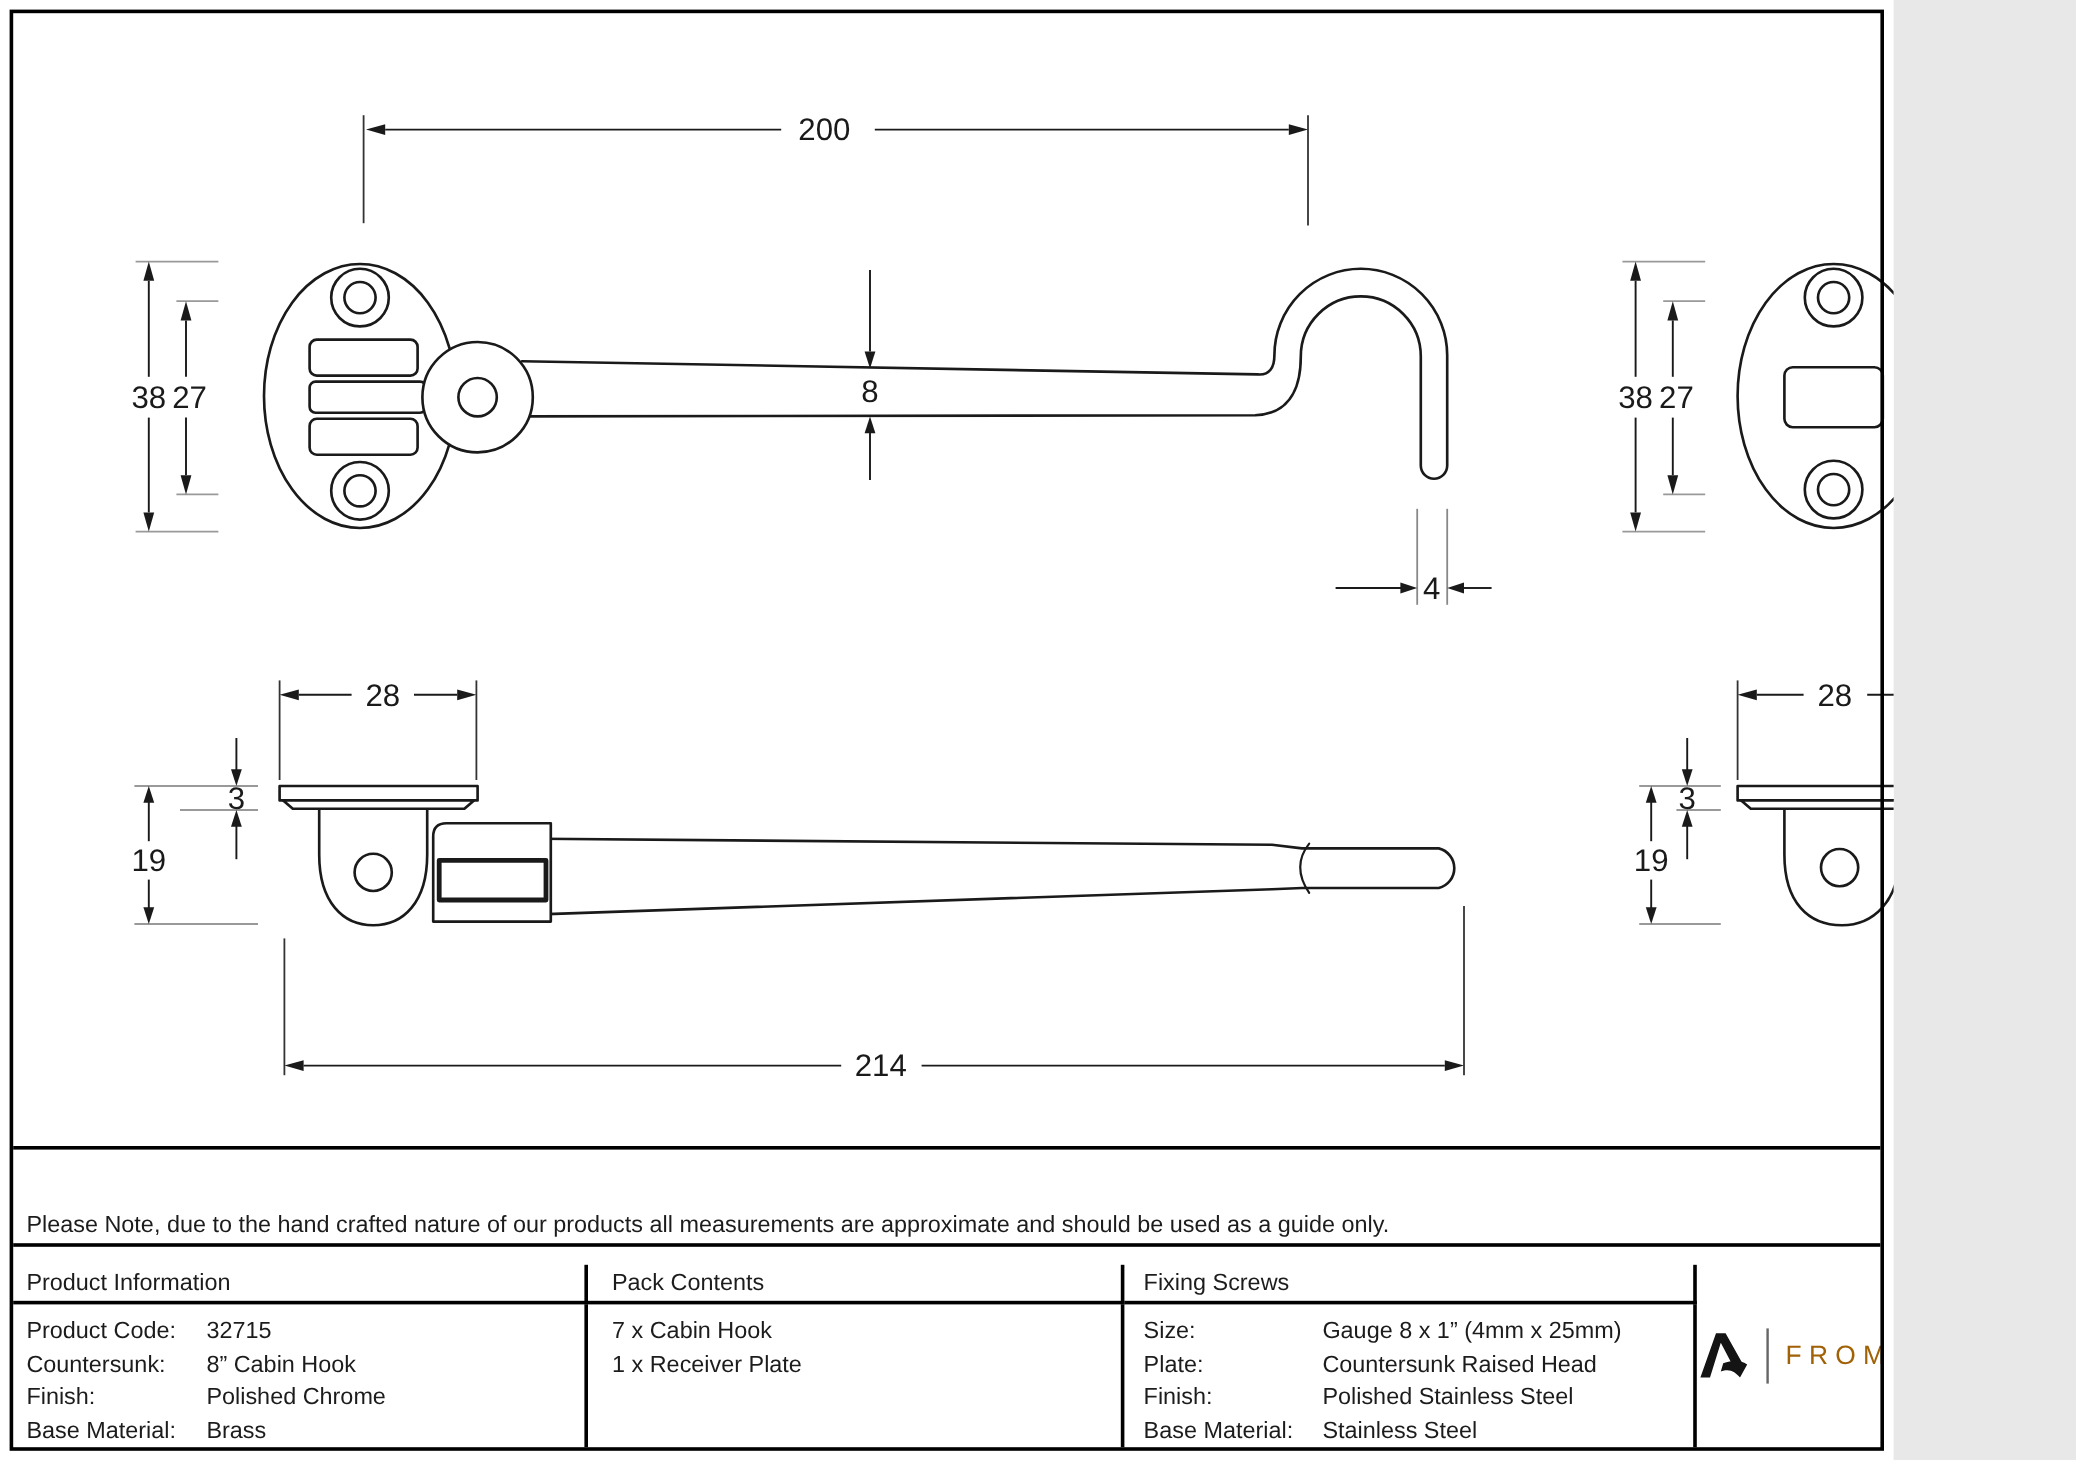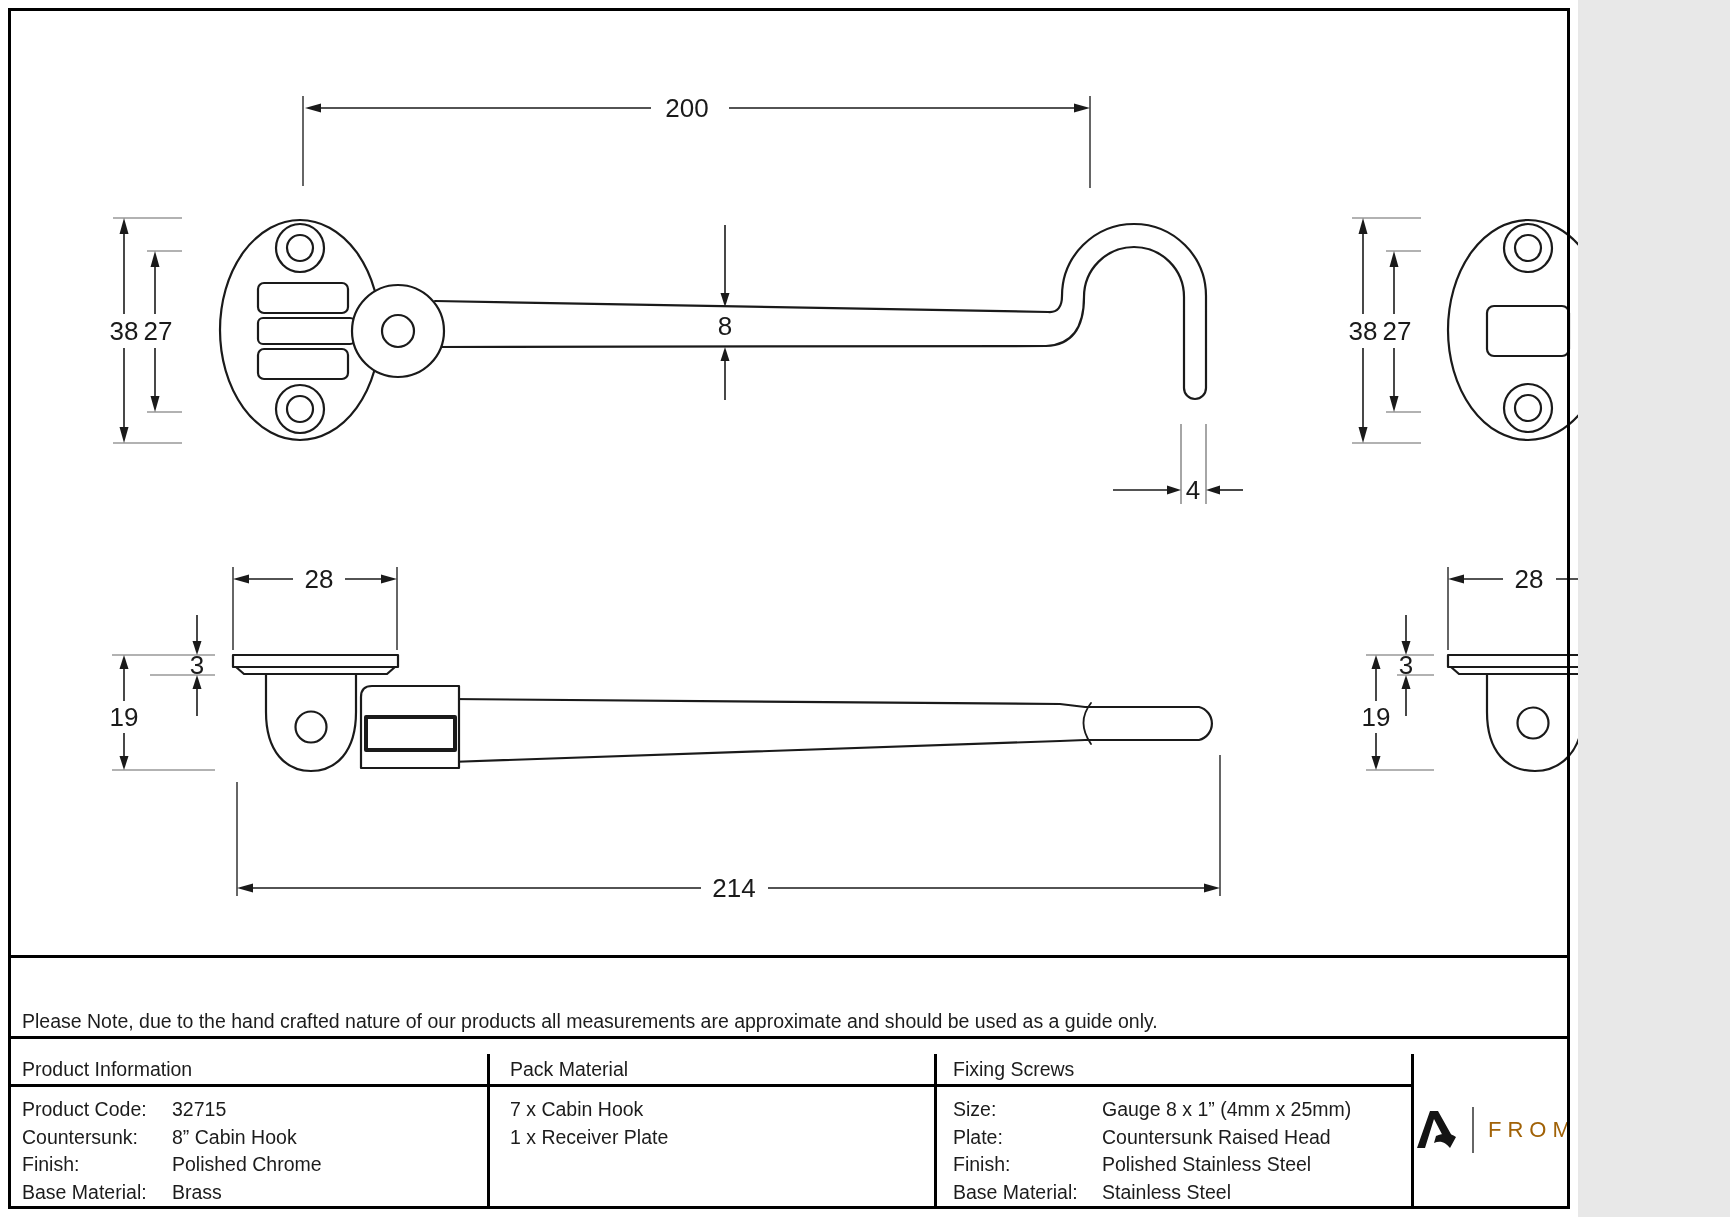--- a/index.html
+++ b/index.html
@@ -212,21 +212,21 @@
     <div class="note-row">
       <span>Please Note, due to the hand crafted nature of our products all measurements are approximate and should be used as a guide only.</span>
     </div>
 
     <div class="grid">
 
       <div class="hcell h1">
         <span>Product Information</span>
       </div>
       <div class="hcell h2">
-        <span>Pack Material</span>
+        <span>Pack Contents</span>
       </div>
       <div class="hcell h3">
         <span>Fixing Screws</span>
       </div>
 
       <div class="logo-cell">
         <svg width="44" height="40" viewBox="0 0 44 40">
           <path fill="#141414" d="M 3,38 L 16,1 L 24,1 L 38,26 L 31,30 L 20,9 L 11,38 Z"></path>
           <path fill="#141414" d="M 22,26 C 30,23 36,23 42,27 L 36,38 C 32,33 27,30 20,33 Z"></path>
         </svg>

